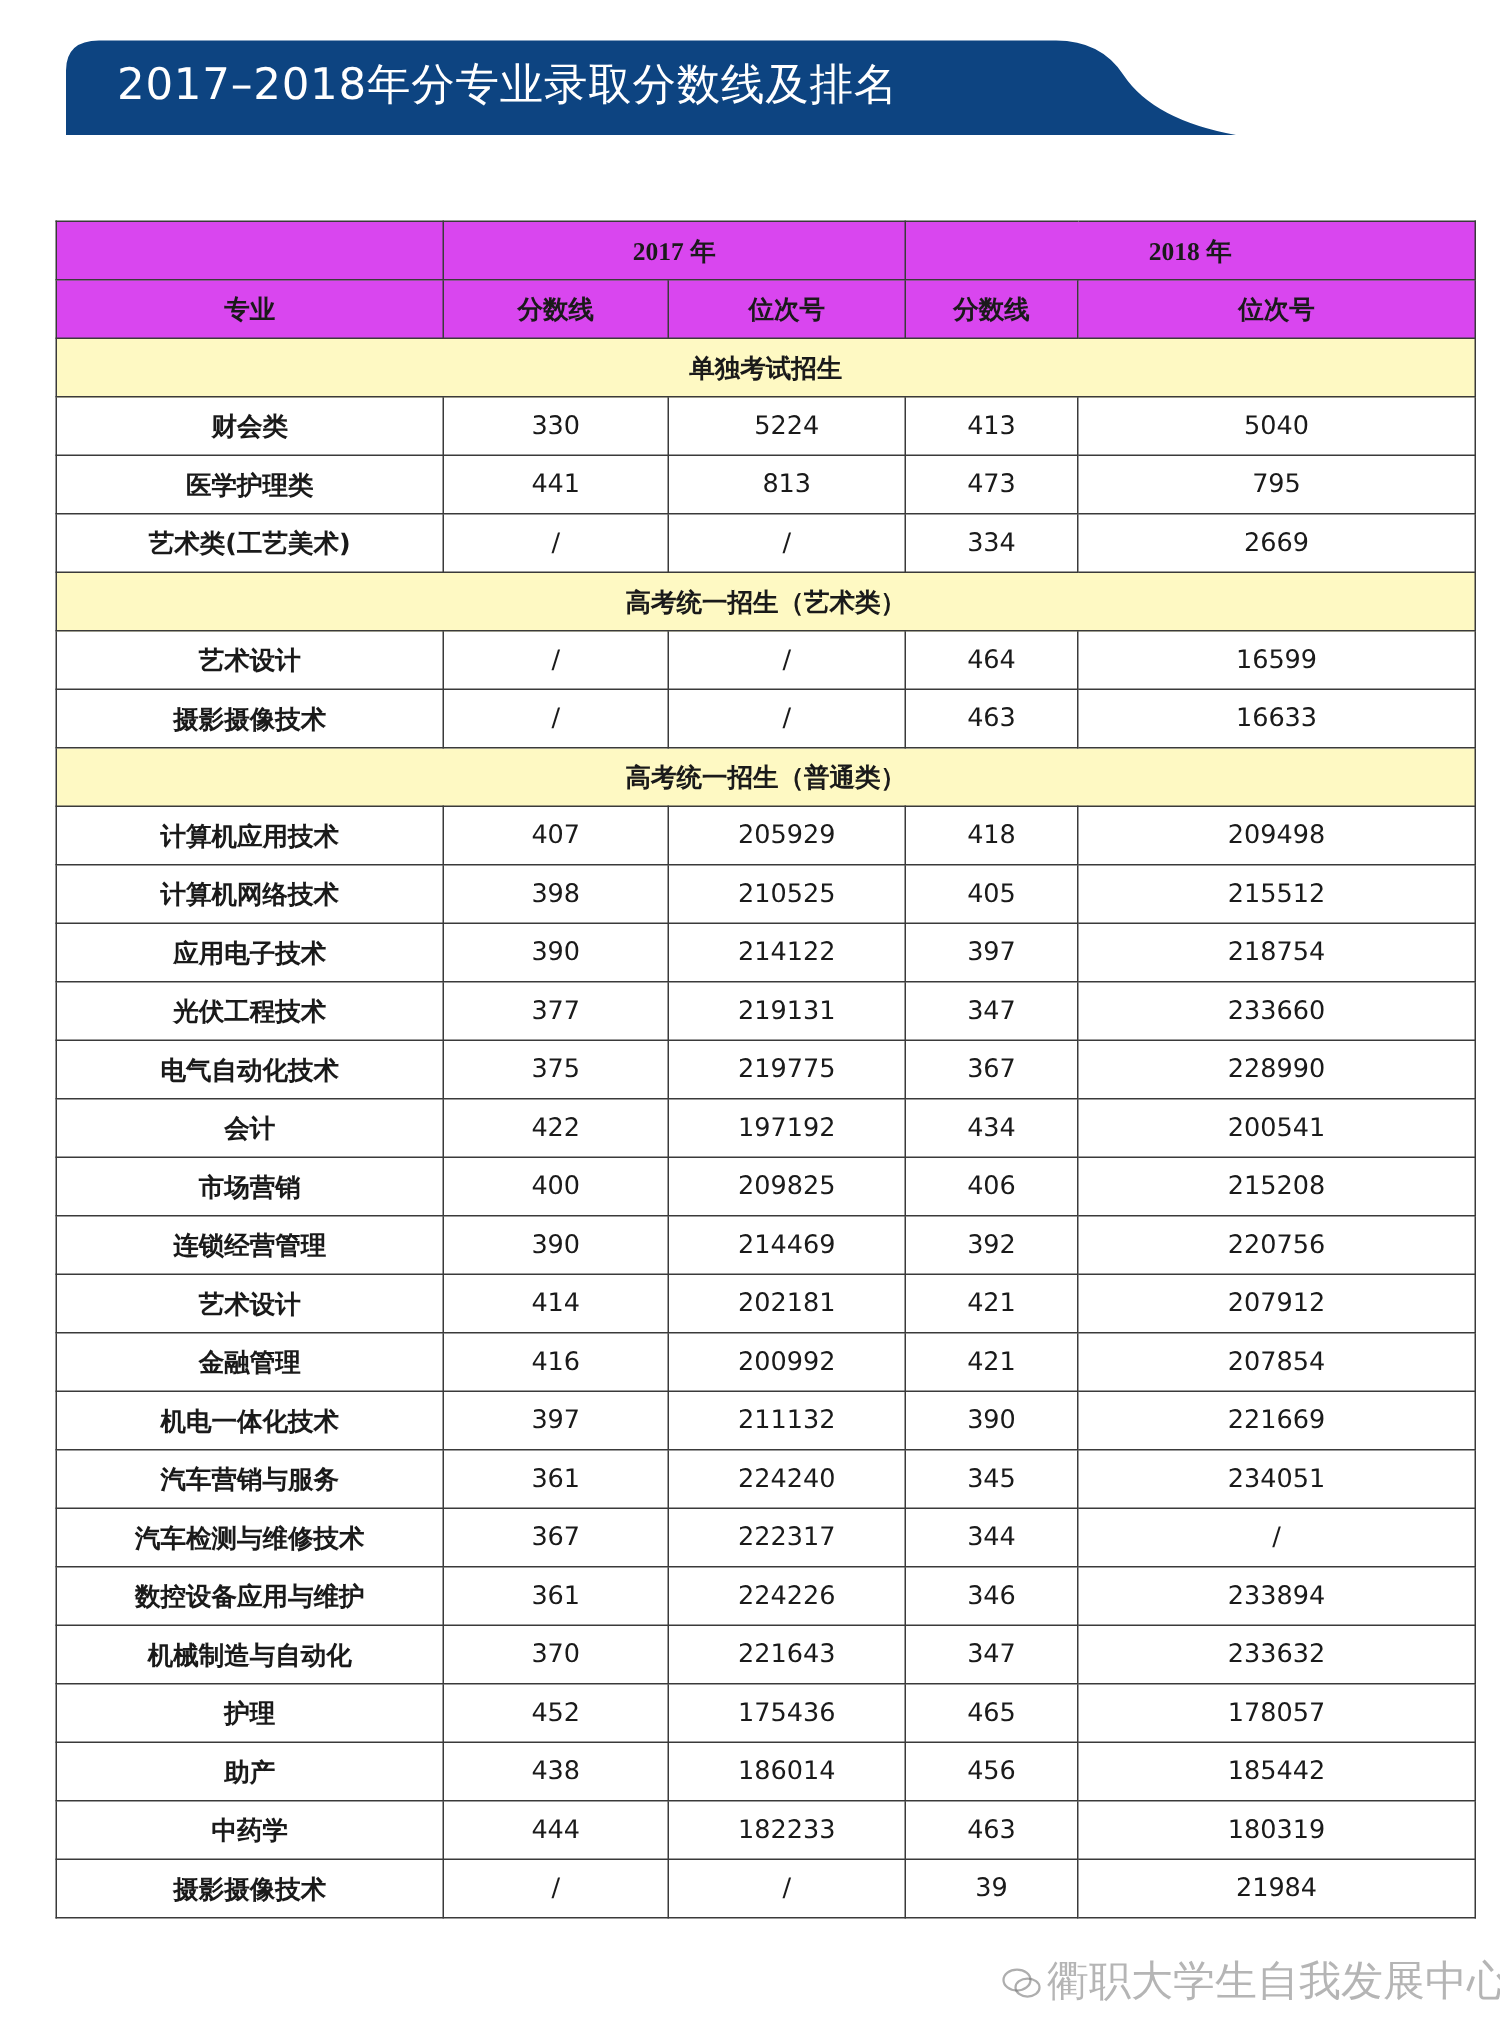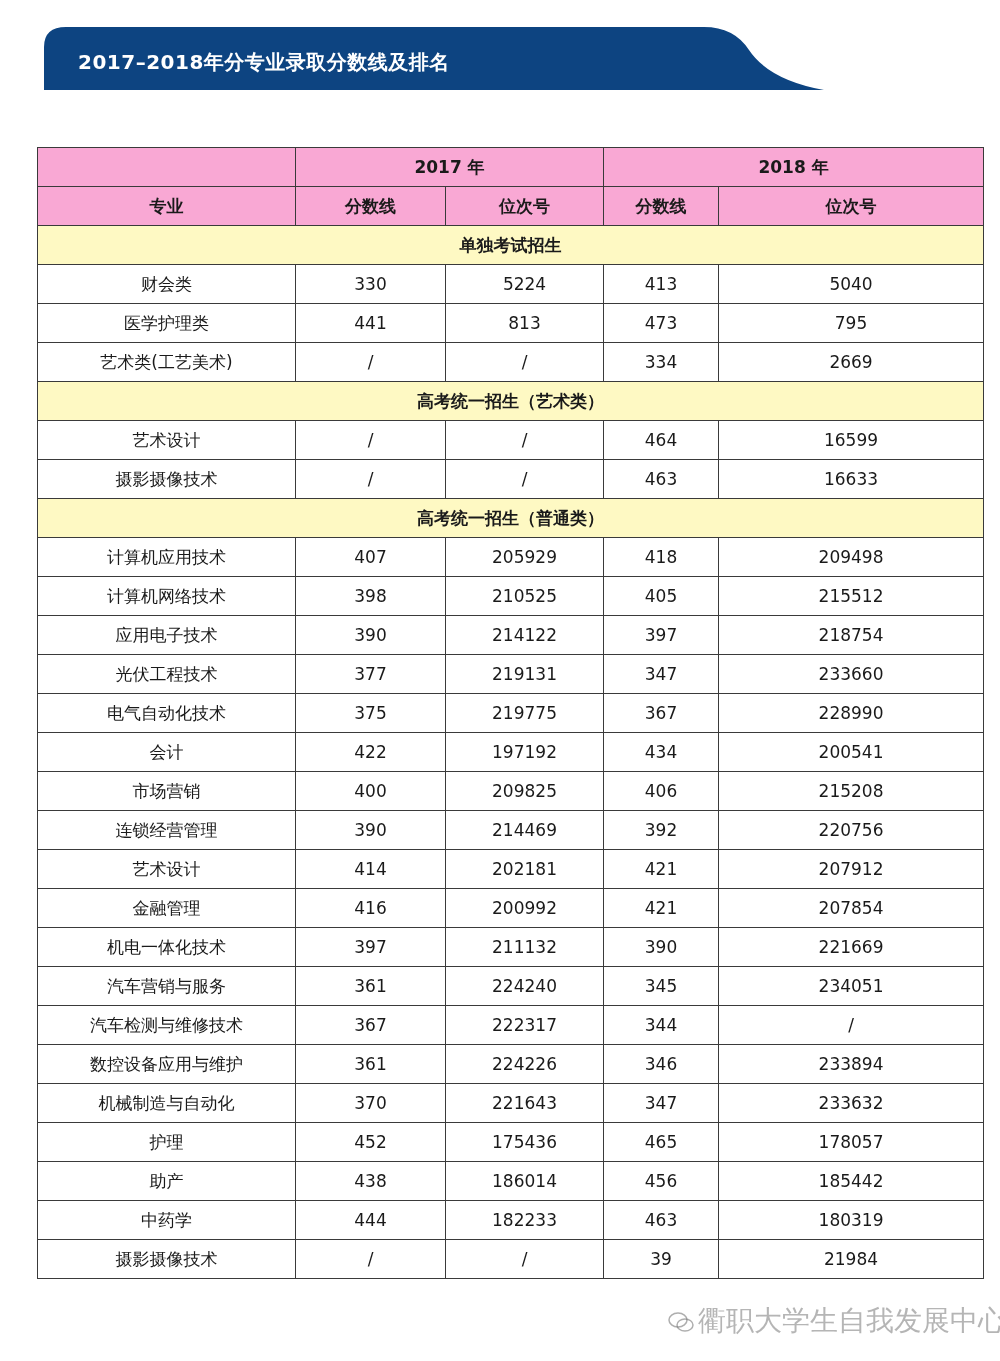--- a/index.html
+++ b/index.html
@@ -1,28 +1,28 @@
 <!DOCTYPE html>
 <html><head>
 <meta charset="utf-8">
 <style>
   html, body { margin:0; padding:0; background:#ffffff; }
   body { width:1000px; height:1361px; position:relative; overflow:hidden;
          font-family: "DejaVu Sans", "Liberation Sans", sans-serif; color:#1a1a1a; }
   .banner { position:absolute; left:44px; top:25px; width:780px; height:65px; }
   .banner svg { position:absolute; left:0; top:0; }
-  .banner-title { position:absolute; left:34px; top:12px; color:#ffffff; font-weight:bold;
-                  font-size:20px; letter-spacing:0.5px; white-space:nowrap;margin-top:12px; }
+  .banner-title { position:absolute; left:34px; top:12px; color:#ffffff; font-weight:normal;
+                  font-size:29px; letter-spacing:0.5px; white-space:nowrap; }
   table.scores { position:absolute; left:37px; top:147px; width:946px; border-collapse:collapse;
                  table-layout:fixed; }
   table.scores td { border:1.5px solid #3a3a3a; height:38px; padding:0; text-align:center;
                     vertical-align:middle; font-size:17px; }
-  .hdr td, td.hdr { background:#f9a8d4; font-weight:bold; font-size:17px; }
+  .hdr td, td.hdr { background:#d946ef; font-weight:bold; font-size:17px;font-family:Liberation Serif, serif; }
   .section td { background:#fef9c3; font-weight:bold; }
-  td.major { font-weight:normal; font-size:18px; }
+  td.major { font-weight:bold; font-size:18px; }
   .watermark { position:absolute; left:668px; top:1302px; color:rgba(120,120,120,0.55);
                font-size:28px; white-space:nowrap; }
   .wm-icon { display:inline-block; width:26px; height:22px; vertical-align:middle; margin-right:4px; }
 </style>
 </head>
 <body>
 
 <div class="banner">
   <svg width="780" height="65" viewBox="0 0 780 65">
     <path d="M0,65 L0,22 Q0,2 22,2 L660,2 Q690,2 705,25 Q725,55 780,65 Z" fill="#0d4481"></path>

